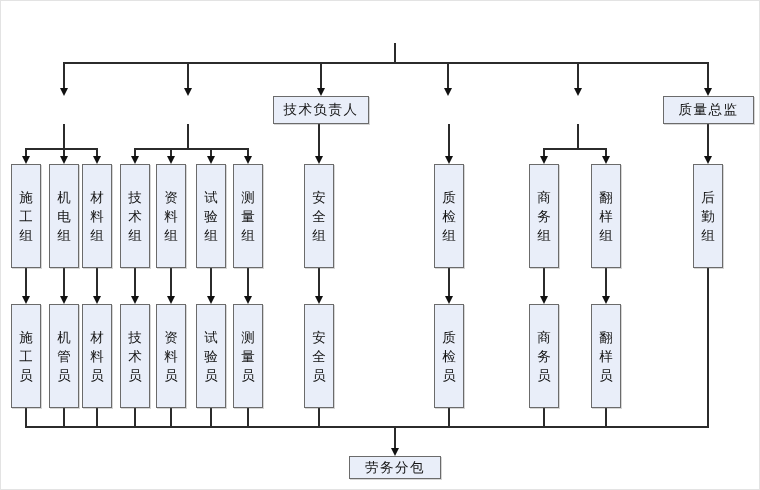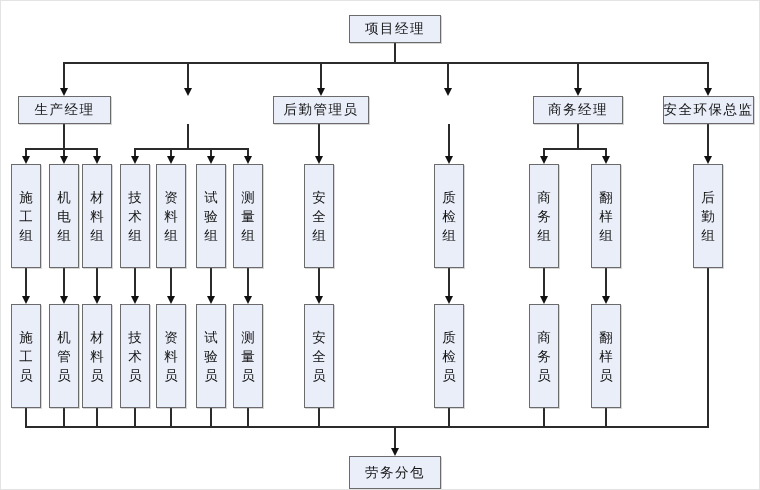--- a/index.html
+++ b/index.html
@@ -114,25 +114,22 @@
     <div class="arrow" style="left: 91.5px; top: 294.5px;"></div>
     <div class="arrow" style="left: 129.5px; top: 294.5px;"></div>
     <div class="arrow" style="left: 165.5px; top: 294.5px;"></div>
     <div class="arrow" style="left: 205.5px; top: 294.5px;"></div>
     <div class="arrow" style="left: 242.5px; top: 294.5px;"></div>
     <div class="arrow" style="left: 313.5px; top: 294.5px;"></div>
     <div class="arrow" style="left: 443.5px; top: 294.5px;"></div>
     <div class="arrow" style="left: 538.5px; top: 294.5px;"></div>
     <div class="arrow" style="left: 600.5px; top: 294.5px;"></div>
     <div class="arrow" style="left: 389.5px; top: 446.5px;"></div>
-    <div class="node h" style="left: 348px; top: 14px; width: 92px; height: 28px;">项目经理</div>
-    <div class="node h" style="left: 17px; top: 95px; width: 93px; height: 28px;">生产经理</div>
-    <div class="node h" style="left: 272px; top: 95px; width: 96px; height: 28px;">后勤管理员</div>
-    <div class="node h" style="left: 532px; top: 95px; width: 90px; height: 28px;">商务经理</div>
-    <div class="node h" style="left: 662px; top: 95px; width: 91px; height: 28px;">安全环保总监</div>
+    <div class="node h" style="left: 272px; top: 95px; width: 96px; height: 28px;">技术负责人</div>
+    <div class="node h" style="left: 662px; top: 95px; width: 91px; height: 28px;">质量总监</div>
     <div class="node v" style="left: 10px; top: 163px; width: 30px; height: 104px;">施
 工
 组</div>
     <div class="node v" style="left: 48px; top: 163px; width: 30px; height: 104px;">机
 电
 组</div>
     <div class="node v" style="left: 81px; top: 163px; width: 30px; height: 104px;">材
 料
 组</div>
     <div class="node v" style="left: 119px; top: 163px; width: 30px; height: 104px;">技
@@ -188,14 +185,14 @@
 员</div>
     <div class="node v" style="left: 433px; top: 303px; width: 30px; height: 104px;">质
 检
 员</div>
     <div class="node v" style="left: 528px; top: 303px; width: 30px; height: 104px;">商
 务
 员</div>
     <div class="node v" style="left: 590px; top: 303px; width: 30px; height: 104px;">翻
 样
 员</div>
-    <div class="node h" style="left: 348px; top: 455px; width: 92px; height: 33px;">劳务分包</div>
+    <div class="node h" style="left: 348px; top: 455px; width: 92px; height: 23px;">劳务分包</div>
   </div>
 
 </body></html>

